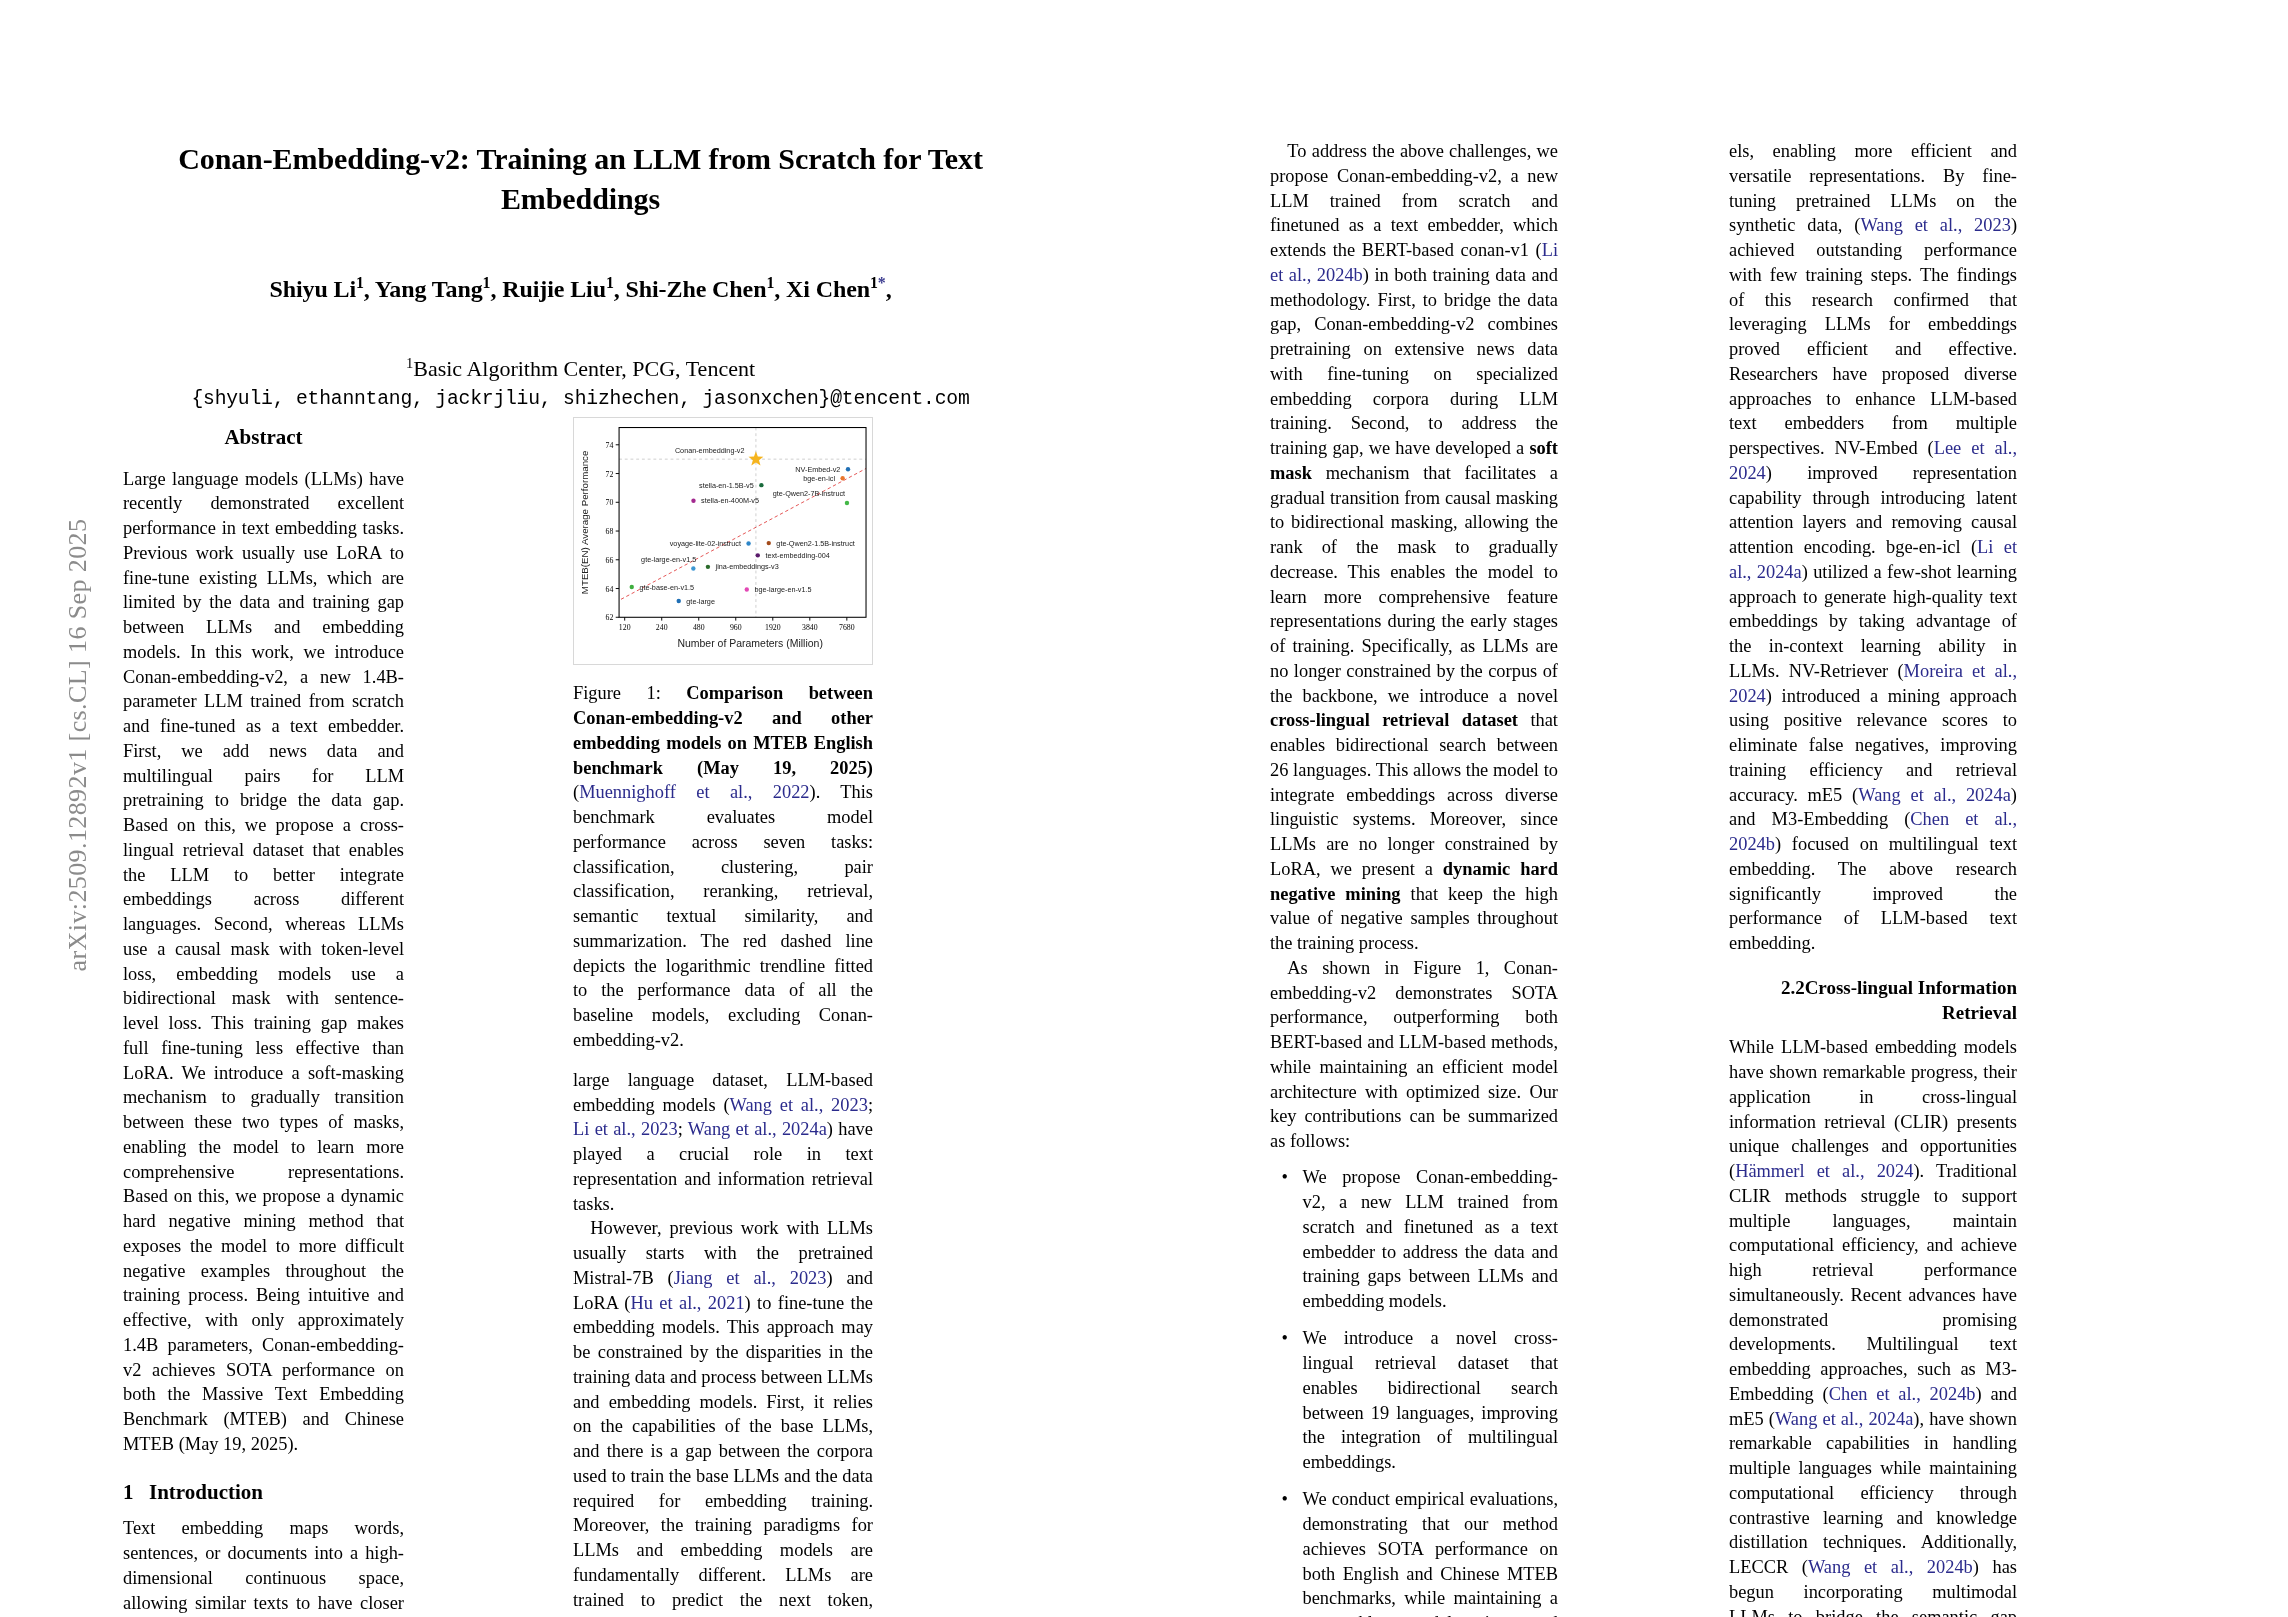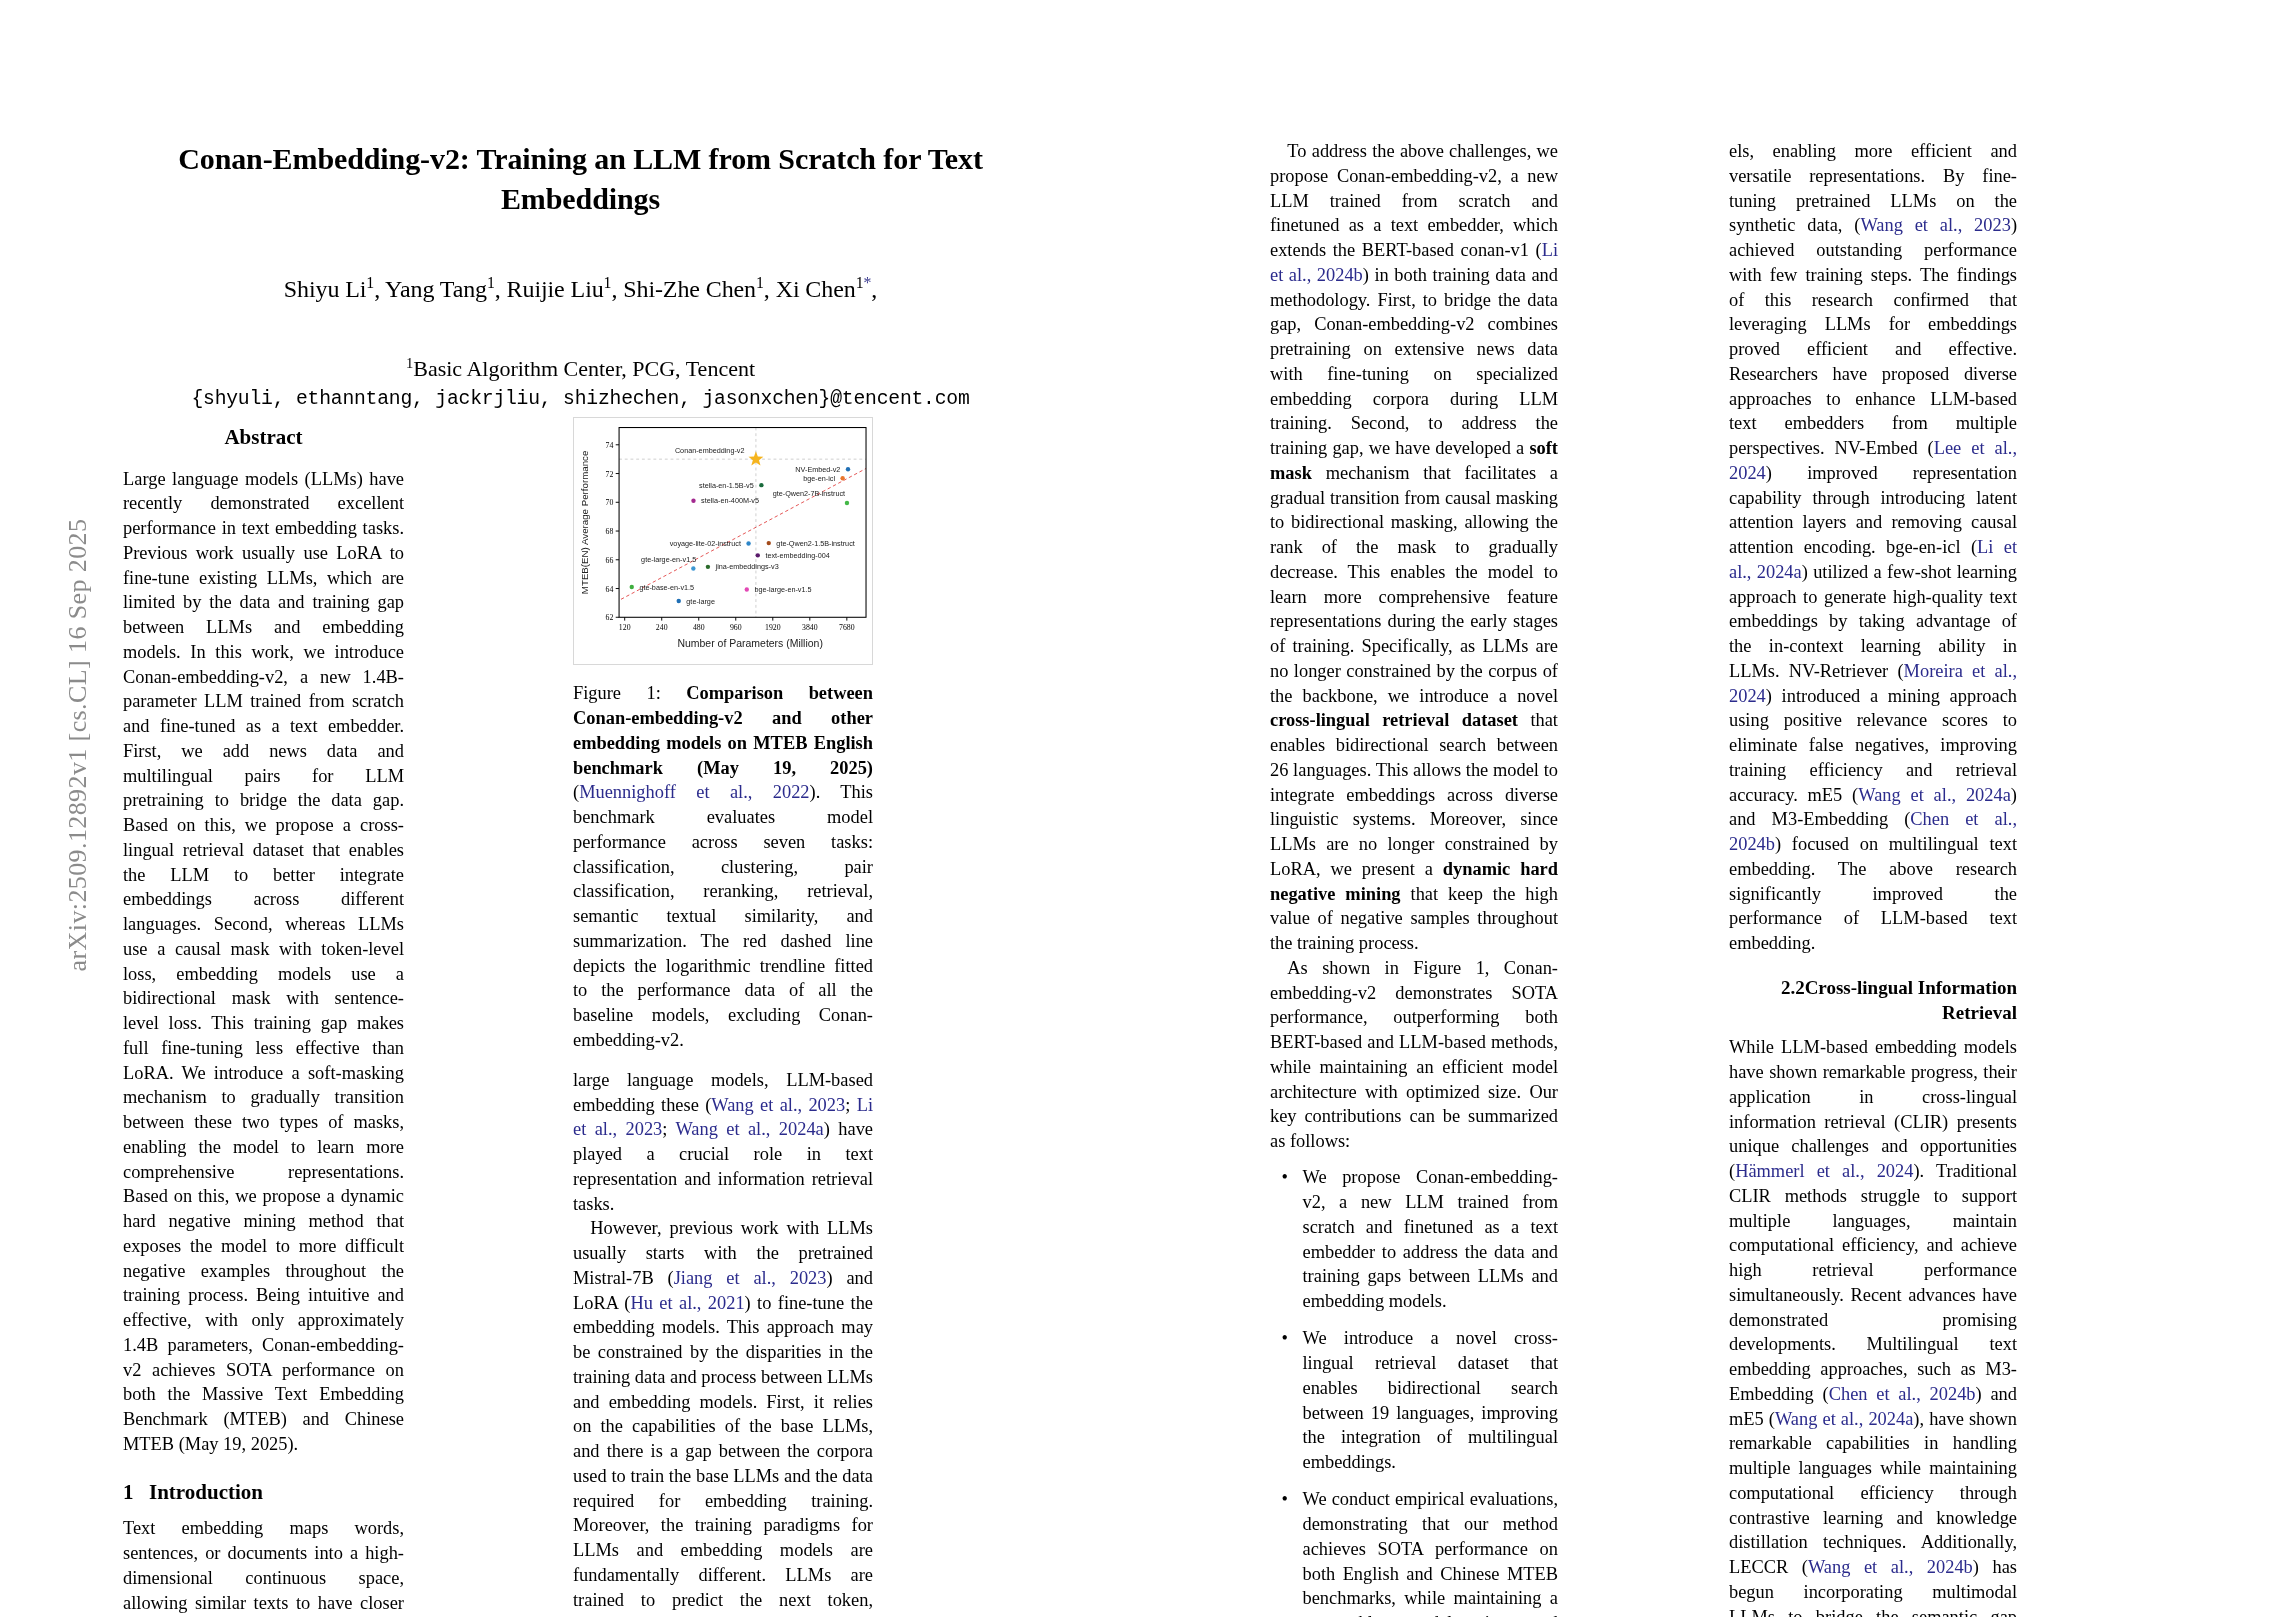--- a/index.html
+++ b/index.html
@@ -10,21 +10,21 @@
   .arxiv-stamp{
     position:absolute;left:-403px;top:730px;width:961px;
     transform:rotate(-90deg);transform-origin:50% 50%;
     text-align:center;font-family:"Liberation Serif",serif;
     font-size:26px;color:#8b8b8b;letter-spacing:0.4px;white-space:nowrap;
   }
 
   
   .header{position:absolute;left:148px;top:139px;width:865px;text-align:center;}
   .paper-title{font-size:30px;font-weight:bold;line-height:1.32;letter-spacing:-0.1px;}
-  .authors{margin-top:58px;font-size:24px;font-weight:normal;letter-spacing:-0.1px;}
+  .authors{margin-top:58px;font-size:24px;font-weight:bold;letter-spacing:-0.1px;}
   .affil{margin-top:50px;font-size:22px;line-height:1.42;}
   .emails{margin-top:3.8px;font-family:"Liberation Mono",monospace;font-size:19.7px;letter-spacing:-0.2px;}
   sup{font-size:.66em;vertical-align:super;line-height:0;}
   .star-sup{color:#3b3b8f;}
 
   
   .col{position:absolute;top:0;font-size:18.4px;line-height:1.345;text-align:justify;
        text-justify:inter-word;hyphens:none;}
   .col-left{left:123px;top:423px;width:281px;}
   .col-mid{left:1270px;top:139px;width:288px;}
@@ -150,21 +150,21 @@
             <text x="188.94663794185203" y="182.7037878787879" text-anchor="start" font-size="7.6" font-family="&quot;Liberation Sans&quot;, sans-serif" fill="#1a1a1a">bge-large-en-v1.5</text>
             <circle cx="109.56987142615853" cy="191.96439393939391" r="2.3" fill="#1f6fb5"></circle>
             <text x="117.56987142615853" y="194.76439393939393" text-anchor="start" font-size="7.6" font-family="&quot;Liberation Sans&quot;, sans-serif" fill="#1a1a1a">gte-large</text>
           </g>
       </svg>
     </div>
 
     <div class="fig-cap"><span class="lead">Figure 1: </span><span class="bold">Comparison between Conan-embedding-v2 and other embedding models on MTEB English benchmark (May 19, 2025)</span><span> (</span><span class="cite">Muennighoff et al., 2022</span><span>). This benchmark evaluates model performance across seven tasks: classification, clustering, pair classification, reranking, retrieval, semantic textual similarity, and summarization. The red dashed line depicts the logarithmic trendline fitted to the performance data of all the baseline models, excluding Conan-embedding-v2.</span></div>
 
     <div class="fig-body">
-      <p><span>large language models, LLM-based embedding these (</span><span class="cite">Wang et al., 2023</span><span>; </span><span class="cite">Li et al., 2023</span><span>; </span><span class="cite">Wang et al., 2024a</span><span>) have played a crucial role in text representation and information retrieval tasks.</span></p>
+      <p><span>large language dataset, LLM-based embedding models (</span><span class="cite">Wang et al., 2023</span><span>; </span><span class="cite">Li et al., 2023</span><span>; </span><span class="cite">Wang et al., 2024a</span><span>) have played a crucial role in text representation and information retrieval tasks.</span></p>
       <p class="ind"><span>However, previous work with LLMs usually starts with the pretrained Mistral-7B (</span><span class="cite">Jiang et al., 2023</span><span>) and LoRA (</span><span class="cite">Hu et al., 2021</span><span>) to fine-tune the embedding models. This approach may be constrained by the disparities in the training data and process between LLMs and embedding models. First, it relies on the capabilities of the base LLMs, and there is a gap between the corpora used to train the base LLMs and the data required for embedding training. Moreover, the training paradigms for LLMs and embedding models are fundamentally different. LLMs are trained to predict the next token, whereas embedding models need to generate an embedding vector based on the entire query or candidate sentence. This training gap makes full fine-tuning less effective than LoRA, and the</span></p>
     </div>
   </div>
 
   <div class="col col-mid">
 
     <p class="ind"><span>To address the above challenges, we propose Conan-embedding-v2, a new LLM trained from scratch and finetuned as a text embedder, which extends the BERT-based conan-v1 (</span><span class="cite">Li et al., 2024b</span><span>) in both training data and methodology. First, to bridge the data gap, Conan-embedding-v2 combines pretraining on extensive news data with fine-tuning on specialized embedding corpora during LLM training. Second, to address the training gap, we have developed a </span><span class="bold">soft mask</span><span> mechanism that facilitates a gradual transition from causal masking to bidirectional masking, allowing the rank of the mask to gradually decrease. This enables the model to learn more comprehensive feature representations during the early stages of training. Specifically, as LLMs are no longer constrained by the corpus of the backbone, we introduce a novel </span><span class="bold">cross-lingual retrieval dataset</span><span> that enables bidirectional search between 26 languages. This allows the model to integrate embeddings across diverse linguistic systems. Moreover, since LLMs are no longer constrained by LoRA, we present a </span><span class="bold">dynamic hard negative mining</span><span> that keep the high value of negative samples throughout the training process.</span></p>
 
     <p class="ind">As shown in Figure 1, Conan-embedding-v2 demonstrates SOTA performance, outperforming both BERT-based and LLM-based methods, while maintaining an efficient model architecture with optimized size. Our key contributions can be summarized as follows:</p>
 

